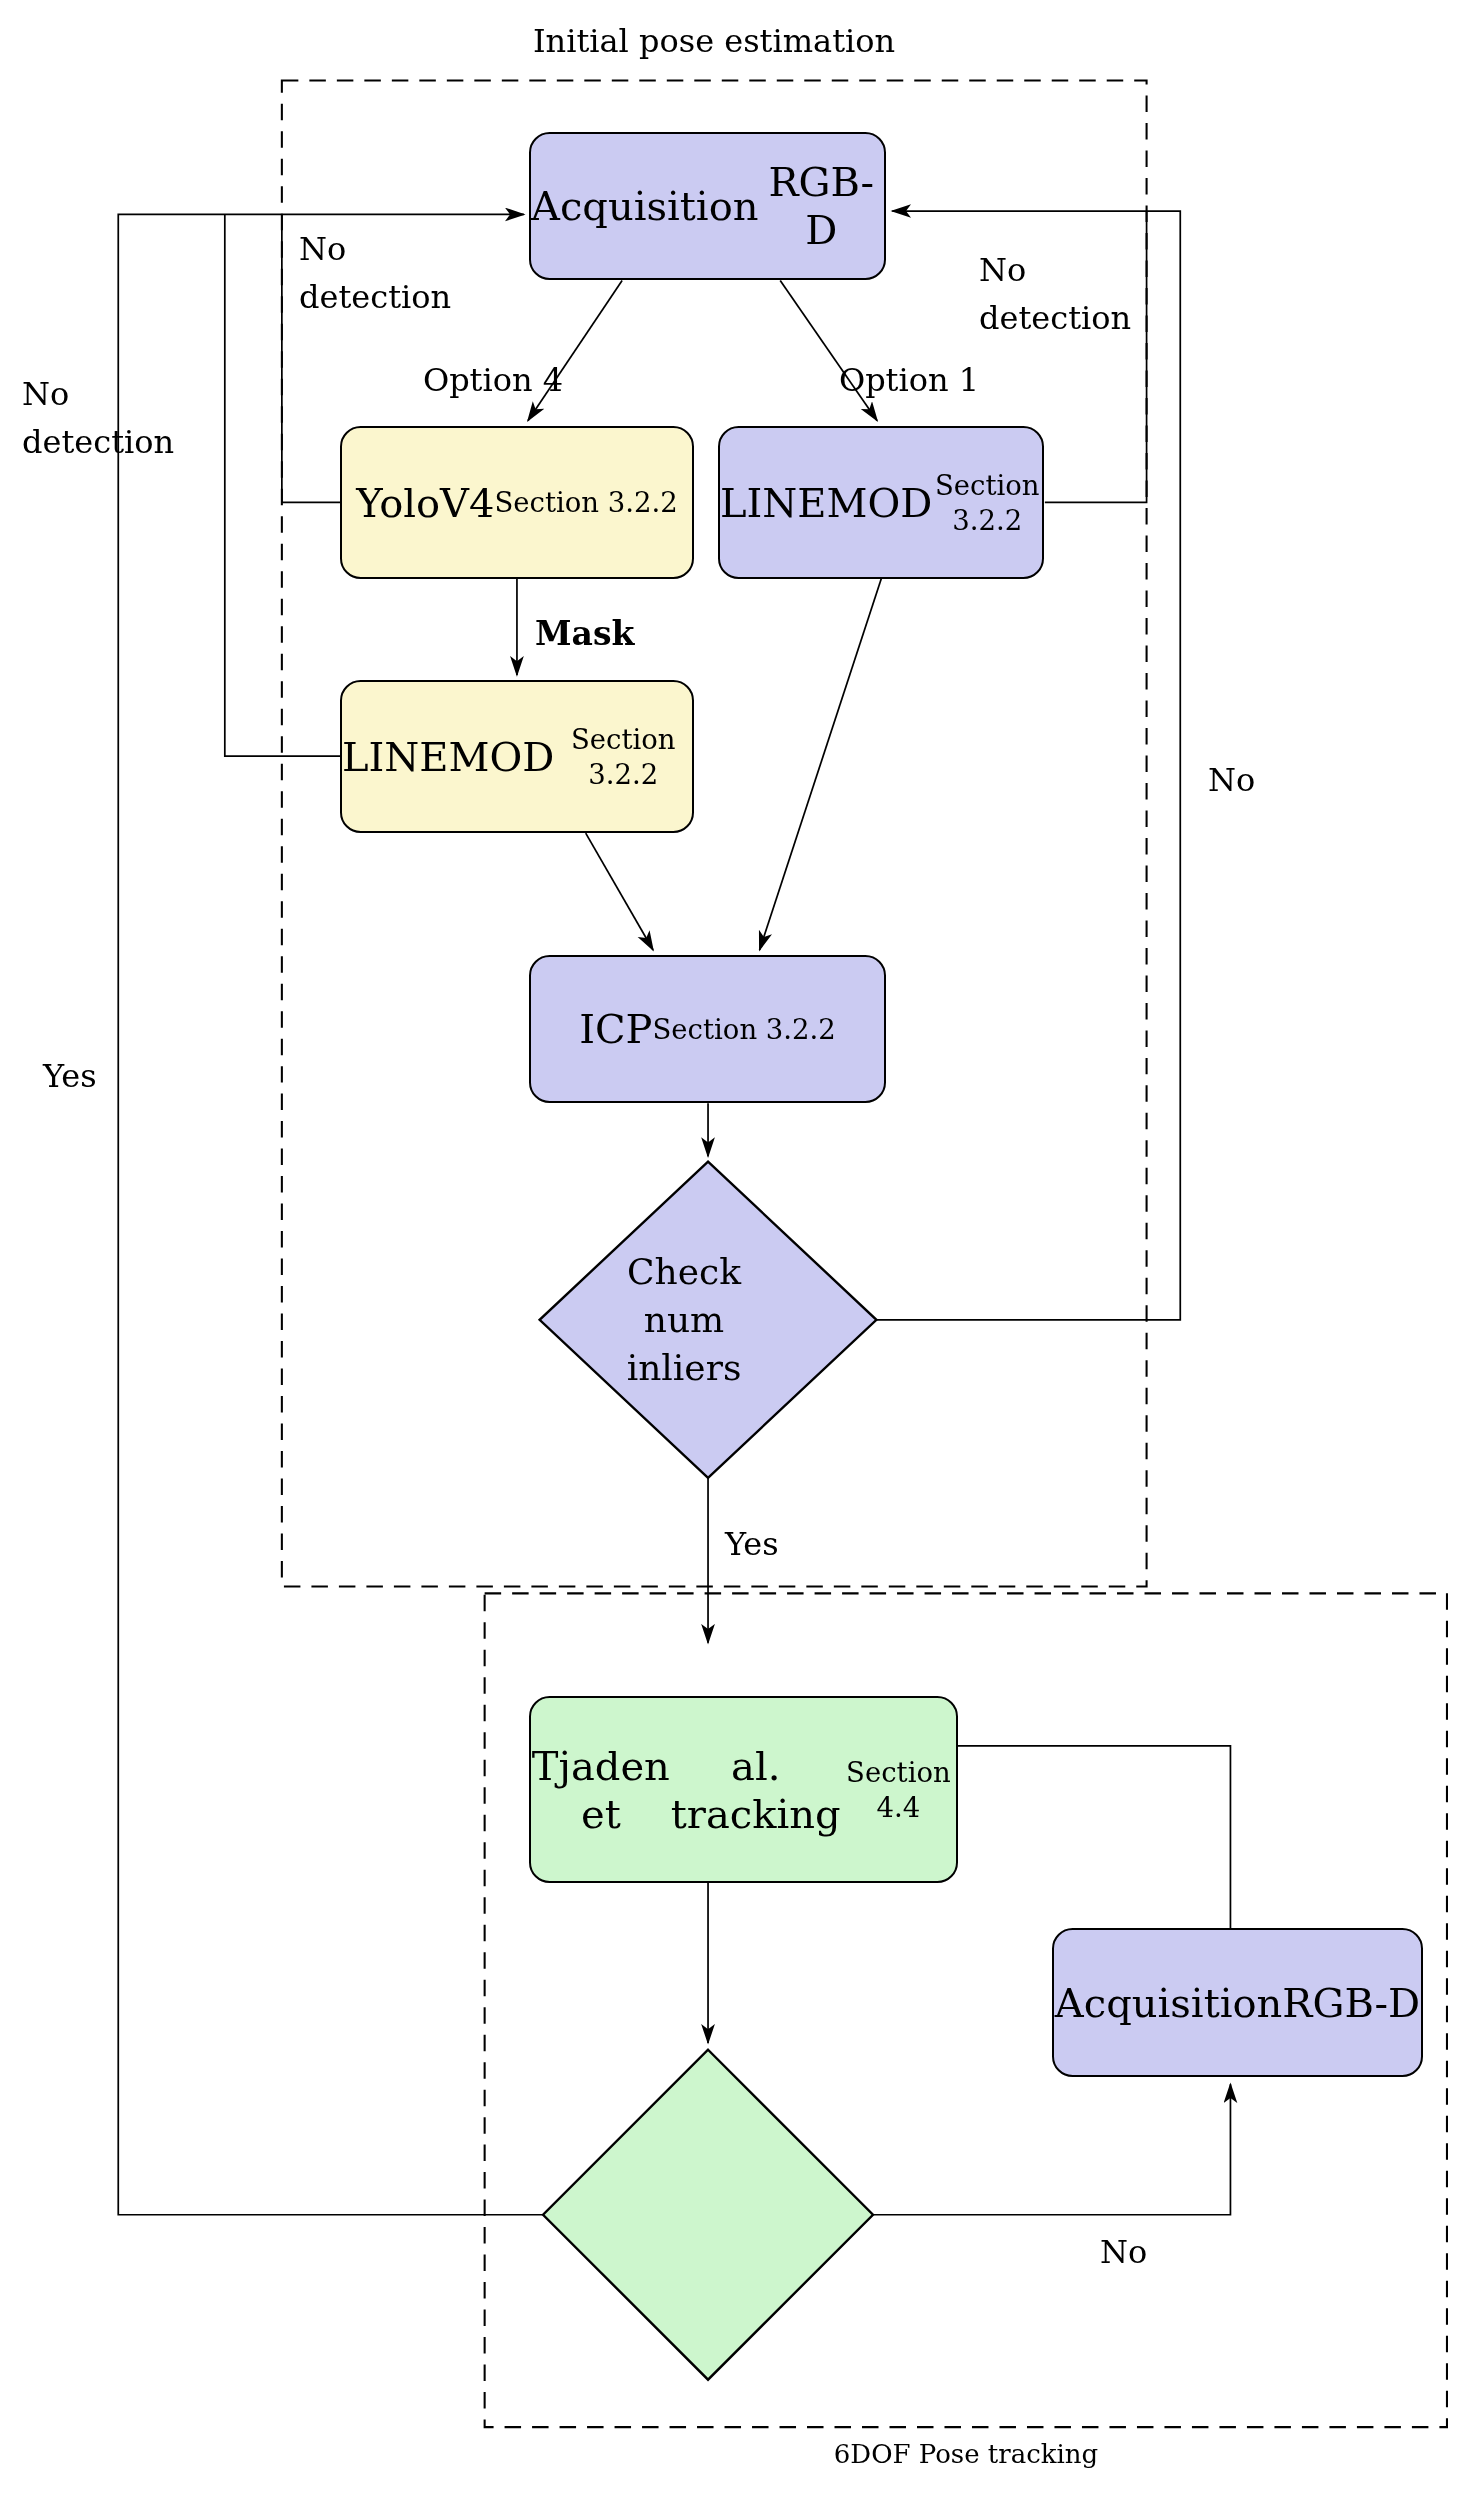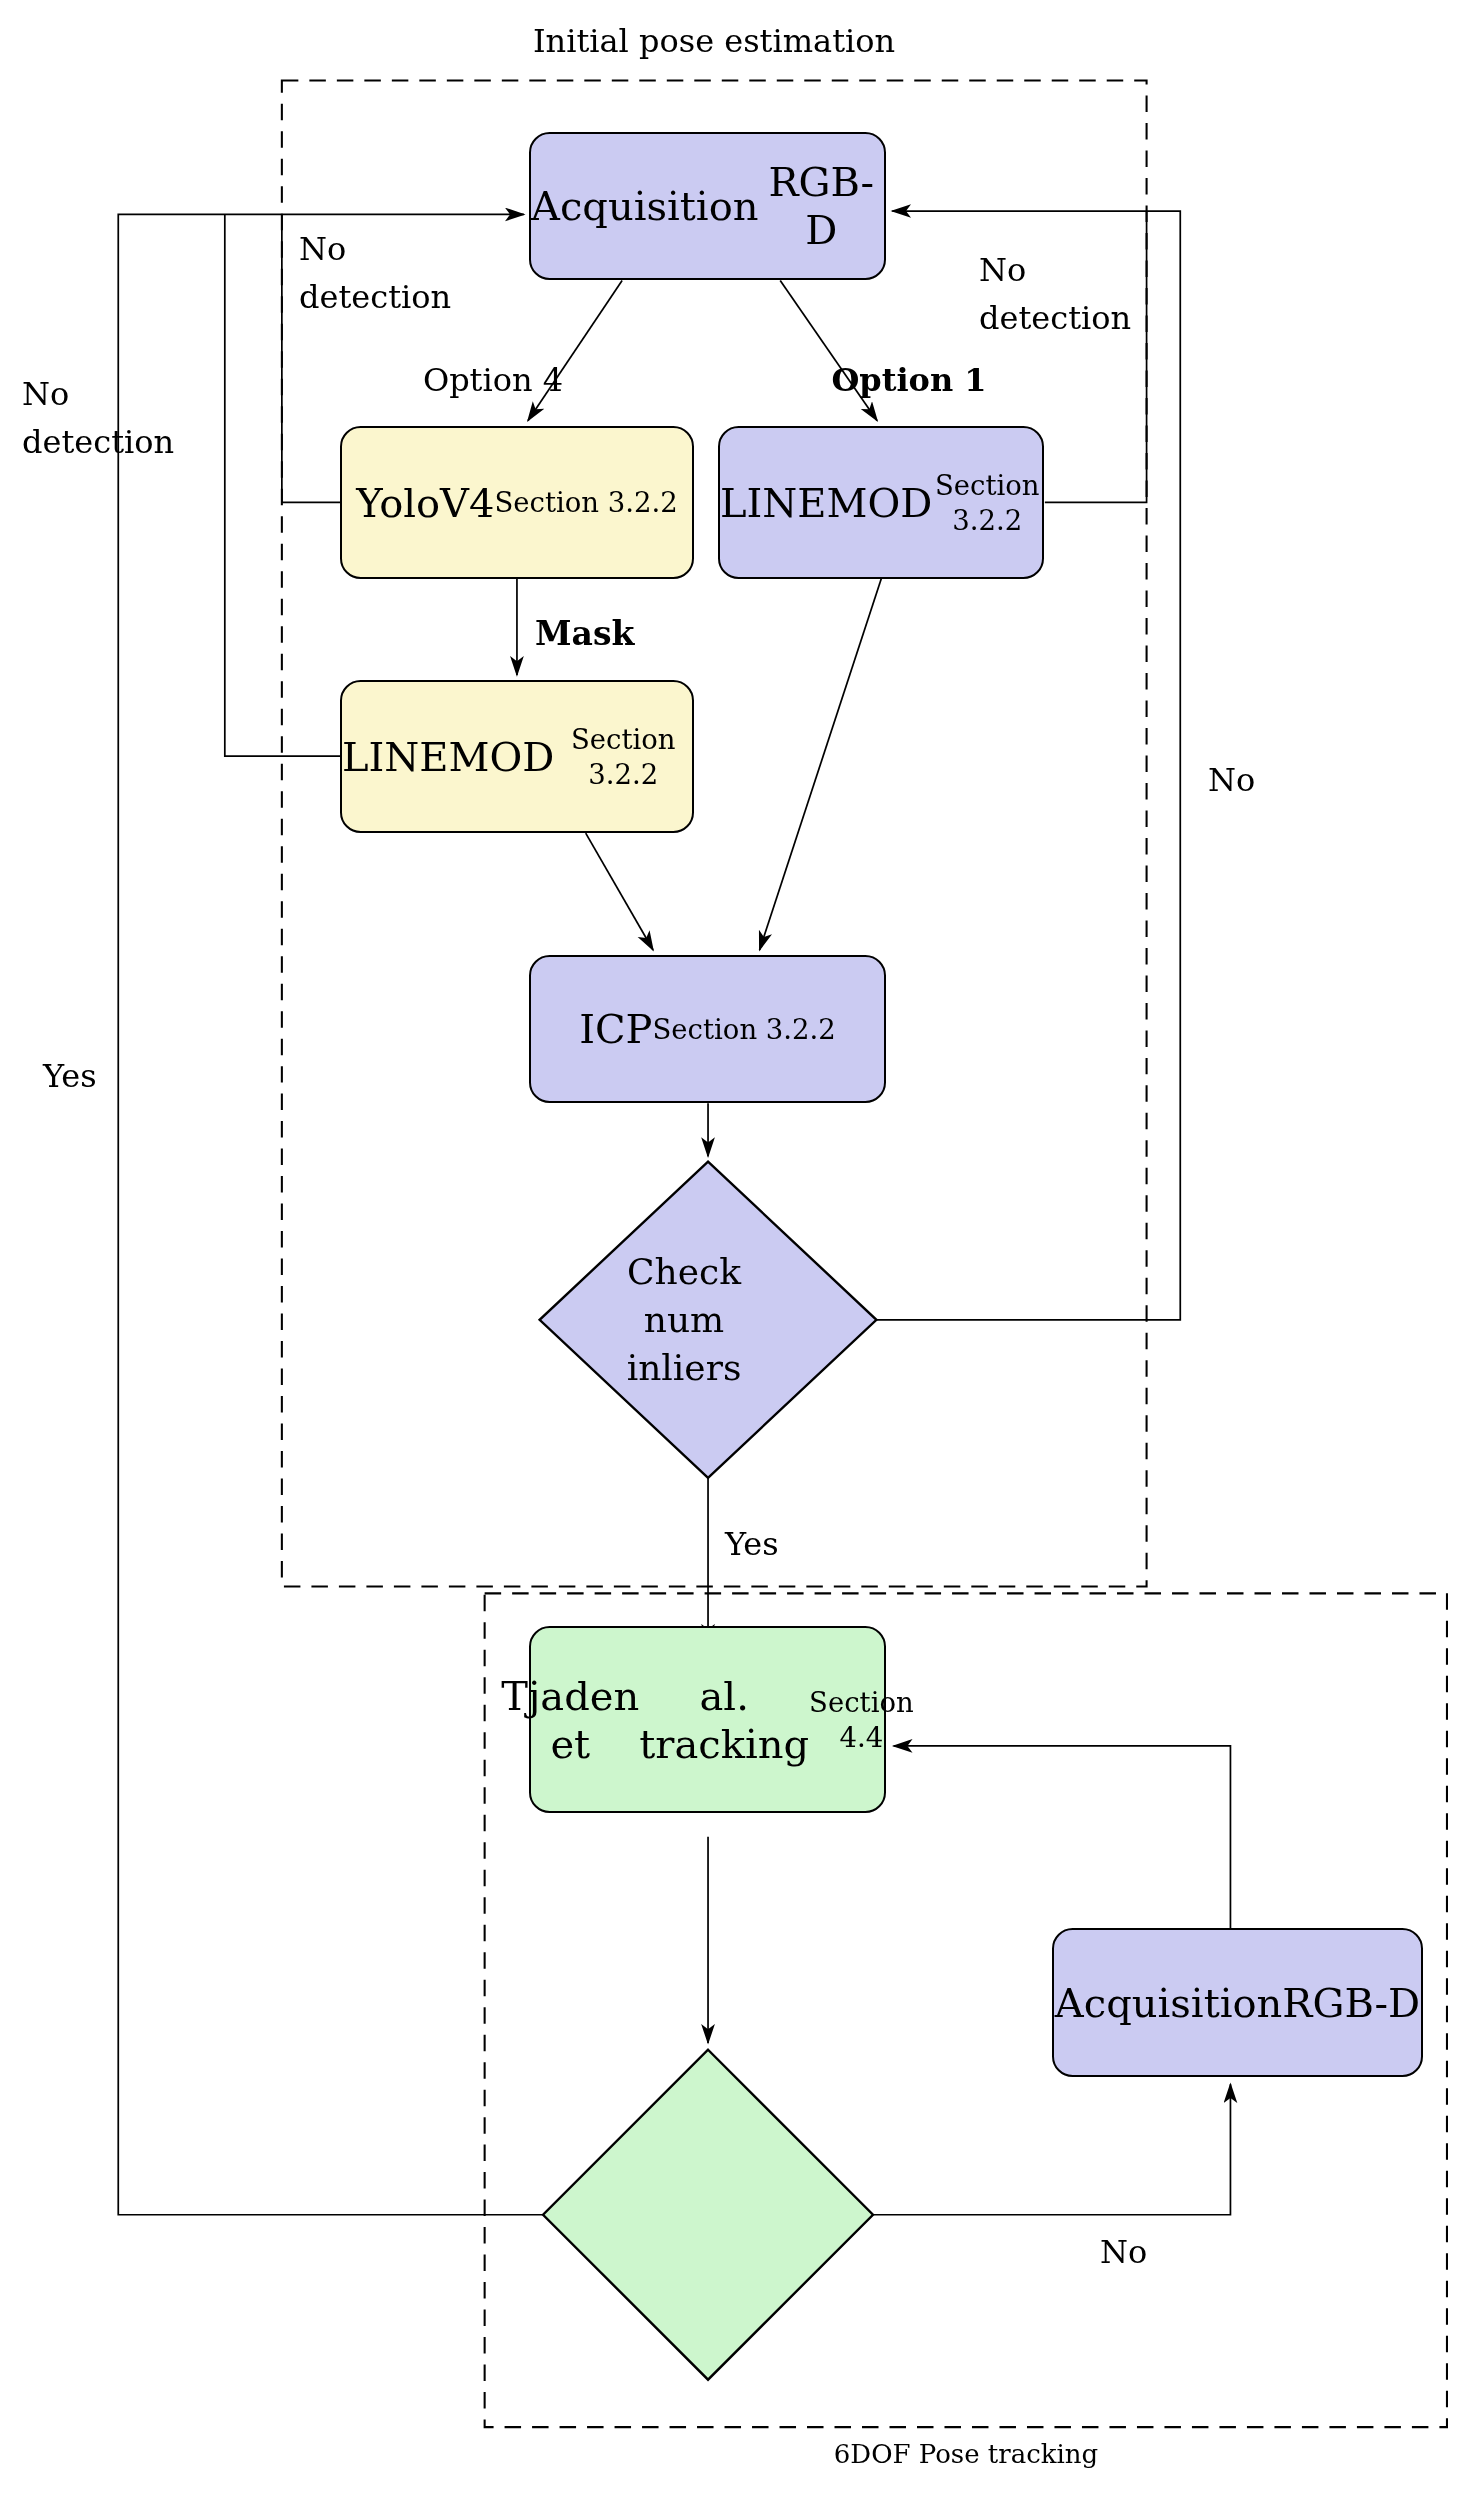--- a/index.html
+++ b/index.html
@@ -89,21 +89,21 @@
   <div class="node" style="left: 340px; top: 680px; width: 354px; height: 153px; background: rgb(251, 246, 206);">
     <div class="t">LINEMOD</div>
     <div class="s">Section 3.2.2</div>
   </div>
 
   <div class="node" style="left: 529px; top: 955px; width: 357px; height: 148px; background: rgb(203, 203, 242);">
     <div class="t">ICP</div>
     <div class="s">Section 3.2.2</div>
   </div>
 
-  <div class="node" style="left: 529px; top: 1626px; width: 357px; height: 187px; background: rgb(205, 246, 205);">
+  <div class="node" style="left: 529px; top: 1696px; width: 429px; height: 187px; background: rgb(205, 246, 205);">
     <div class="t">Tjaden et</div>
     <div class="t">al. tracking</div>
     <div class="s">Section 4.4</div>
   </div>
 
   <div class="node" style="left: 1052px; top: 1928px; width: 371px; height: 149px; background: rgb(203, 203, 242);">
     <div class="t">Acquisition</div>
     <div class="t">RGB-D</div>
   </div>
 
@@ -122,21 +122,21 @@
     <div>No</div>
     <div>detection</div>
   </div>
 
   <div class="lbl" style="left:979px;top:246px;">
     <div>No</div>
     <div>detection</div>
   </div>
 
   <div class="lbl center" style="left:493px;top:356px;">Option 4</div>
-  <div class="lbl center" style="left:909px;top:356px;font-weight:bold;">Option 1</div>
+  <div class="lbl center" style="left:909px;top:356px;">Option 1</div>
 
   <div class="lbl bold" style="left:535px;top:610px;">Mask</div>
 
   <div class="lbl" style="left:1208px;top:756px;">No</div>
 
   <div class="lbl" style="left:43px;top:1052px;">Yes</div>
 
   <div class="lbl" style="left:725px;top:1520px;">Yes</div>
 
   <div class="lbl" style="left:1100px;top:2228px;">No</div>

